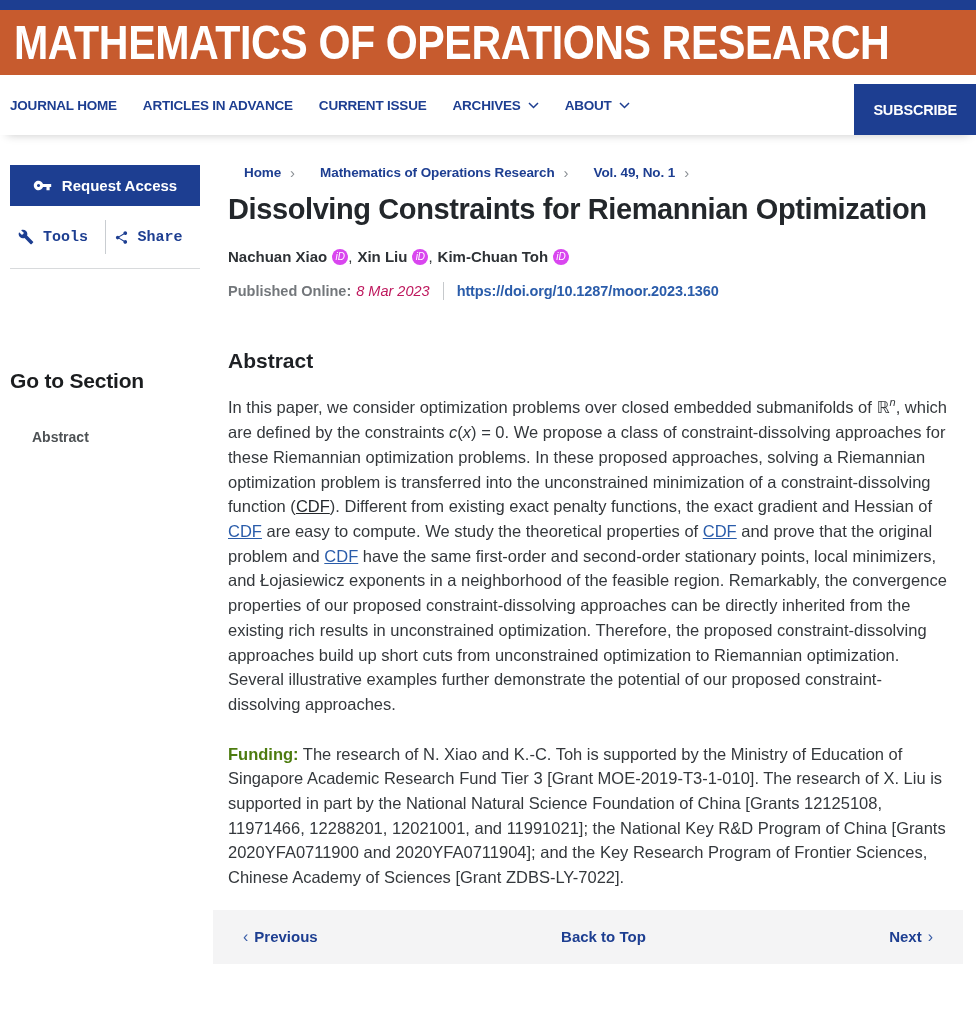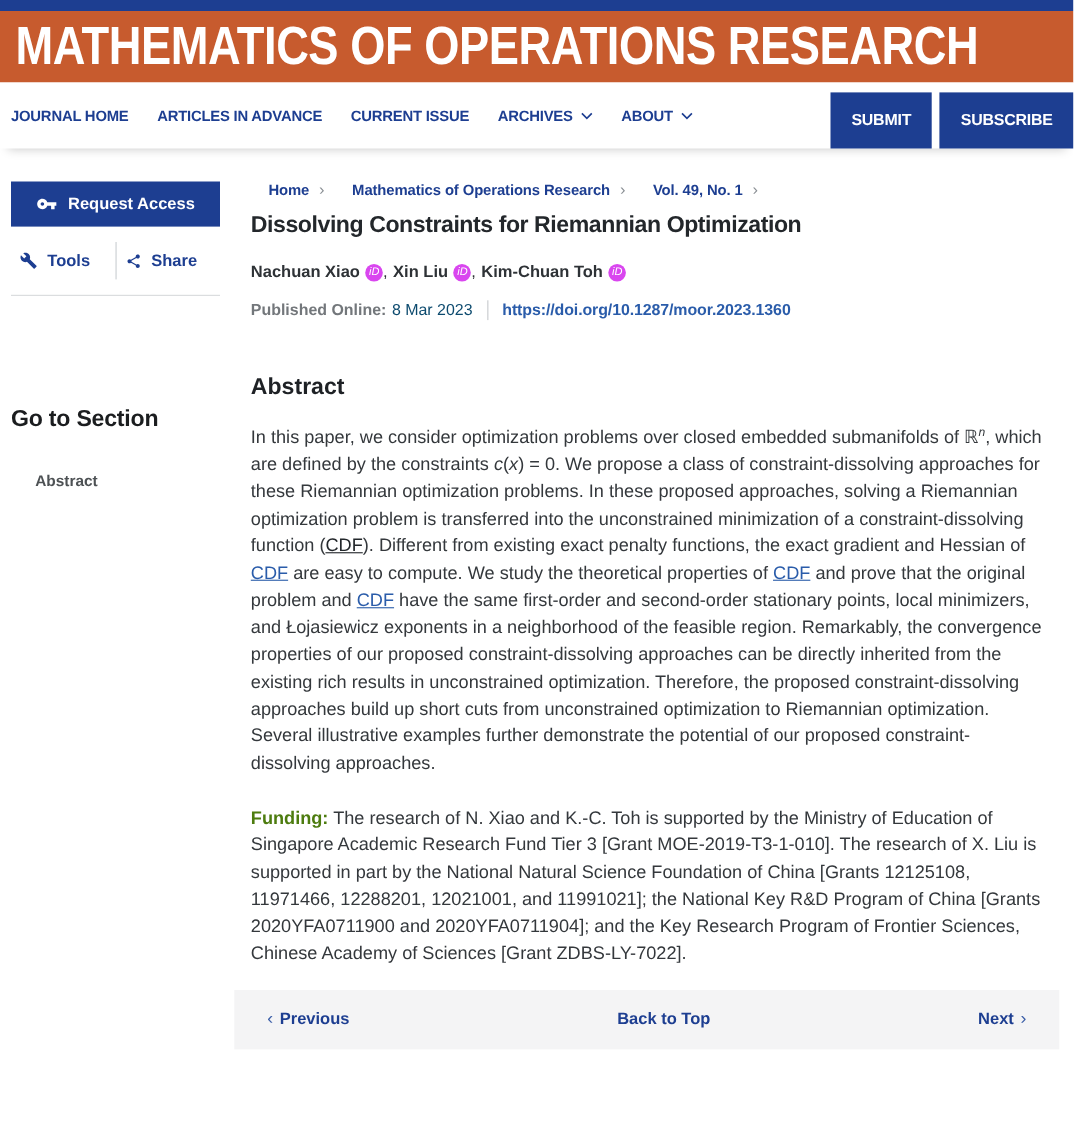--- a/index.html
+++ b/index.html
@@ -38,44 +38,44 @@
   .sidebar { width:190px; margin-left:10px; flex:none; }
   .main { width:750px; margin-left:13px; flex:none; }
   .main-inner { padding:0 15px; }
 
   
   .request-btn {
     display:flex; align-items:center; justify-content:center; gap:10px;
     height:41px; background:#1d3e91; color:#fff; font-weight:700; font-size:15px;
   }
   .toolsrow { display:flex; align-items:center; margin-top:14px; height:34px; }
-  .toolsrow .half { flex:1; display:flex; align-items:flex-start; gap:9px; padding-left:8px; }
+  .toolsrow .half { flex:1; display:flex; align-items:flex-start; gap:9px; padding-left:8px;font-family:Liberation Mono, monospace; }
   .toolbtn { color:#1d3e91; font-weight:700; font-size:15px; display:flex; align-items:center; gap:9px; }
   .vdiv { width:1px; height:34px; background:#c9cdd1; }
   .side-hr { border:none; border-top:1px solid #d8dadc; margin-top:14px; }
   .goto { margin-top:100px; font-size:21px; font-weight:700; color:#1b1d1f; letter-spacing:-0.2px; }
   .section-link { display:block; margin-top:36px; margin-left:22px; font-size:14px; font-weight:700; color:#4d5154; }
 
   
   .breadcrumb { display:flex; align-items:center; gap:9px; font-size:13.5px; }
   .breadcrumb a { color:#1d3e91; font-weight:700; letter-spacing:-0.1px;padding-left:16px; }
   .breadcrumb .sep { color:#8a8f94; font-size:15px; font-weight:400; line-height:1; }
-  .title { margin-top:13px; font-size:21px; font-weight:700; color:#23272b; letter-spacing:-0.4px; }
+  .title { margin-top:13px; font-size:29px; font-weight:700; color:#23272b; letter-spacing:-0.4px; }
   .authors { margin-top:22px; font-size:15px; color:#2e3236; display:flex; align-items:center; flex-wrap:wrap; }
   .authors a { color:#2e3236;font-weight:bold; }
   .orcid {
     display:inline-flex; align-items:center; justify-content:center;
     width:16px; height:16px; border-radius:50%; background:#d946ef;
     color:#fff; font-size:10px; font-weight:400; font-style:italic;
     margin-left:5px; vertical-align:middle;
   }
   .author-comma { margin-right:5px; color:#2e3236; }
   .pubrow { margin-top:17px; display:flex; align-items:center; font-size:14.5px; }
   .publabel { color:#73777b; font-weight:700; }
-  .pubdate { color:#0c4a6e; margin-left:5px; }
+  .pubdate { color:#be185d; margin-left:5px;font-style:italic; }
   .pub-vbar { width:1px; height:18px; background:#c6c9cc; margin:0 13px; }
   .doi { color:#2a5caa; font-weight:600; letter-spacing:-0.1px; }
 
   
   .absheading { margin-top:49px; font-size:21px; font-weight:700; color:#1e2125; }
   .abstext { margin-top:17px; font-size:16.5px; line-height:24.7px; color:#34383c; }
   .abstext i { font-style:italic; }
   .abstext sup { font-size:11px; }
   .bb { font-family:"DejaVu Sans", sans-serif; }
   .seg-a { color:#2a5caa; text-decoration:underline; }
@@ -120,21 +120,20 @@
           </svg>
       </a>
       <a class="navlink">
           <span>ABOUT</span>
         <svg width="11" height="7" viewBox="0 0 11 7">
             <path d="M1 1l4.5 4.5L10 1" fill="none" stroke="#1d3e91" stroke-width="1.5"></path>
           </svg>
       </a>
     </div>
     <div class="navbuttons">
-      <a class="navbtn">SUBMIT</a>
       <a class="navbtn">SUBSCRIBE</a>
     </div>
   </nav>
 
   <div class="content">
 
     <aside class="sidebar">
       <a class="request-btn">
         <svg width="19" height="19" viewBox="0 0 24 24">
             <path fill="#fff" d="M12.65 10C11.83 7.67 9.61 6 7 6c-3.31 0-6 2.69-6 6s2.69 6 6 6c2.61 0 4.83-1.67 5.65-4H17v4h4v-4h2v-4H12.65zM7 14c-1.1 0-2-.9-2-2s.9-2 2-2 2 .9 2 2-.9 2-2 2z"></path>

